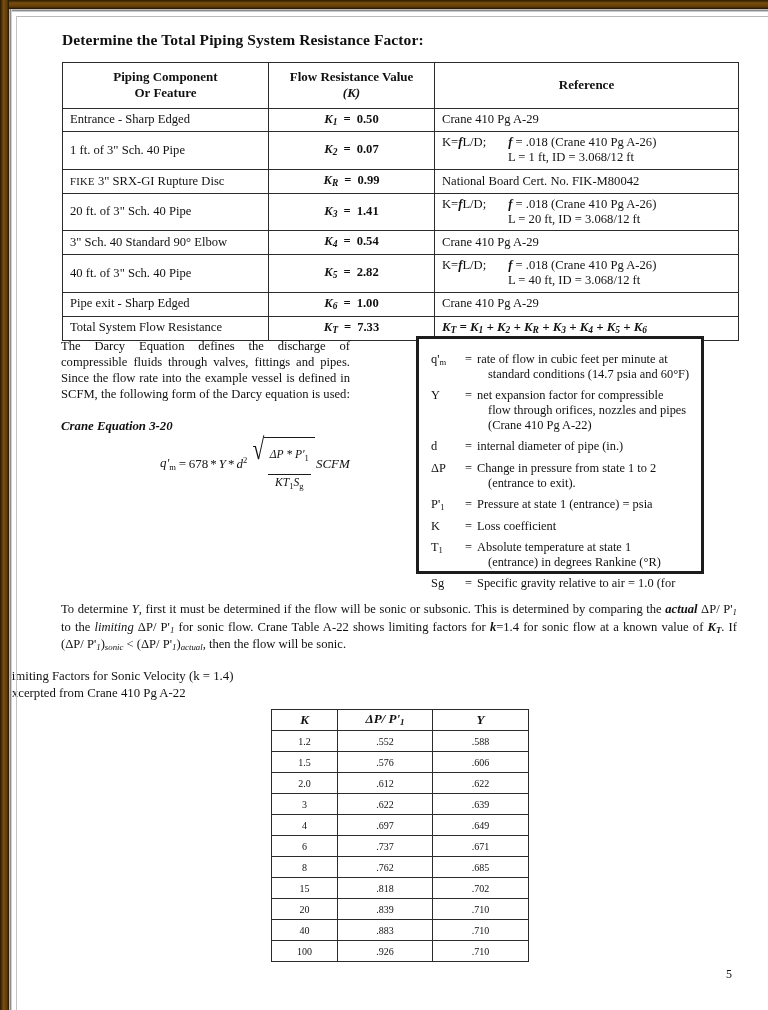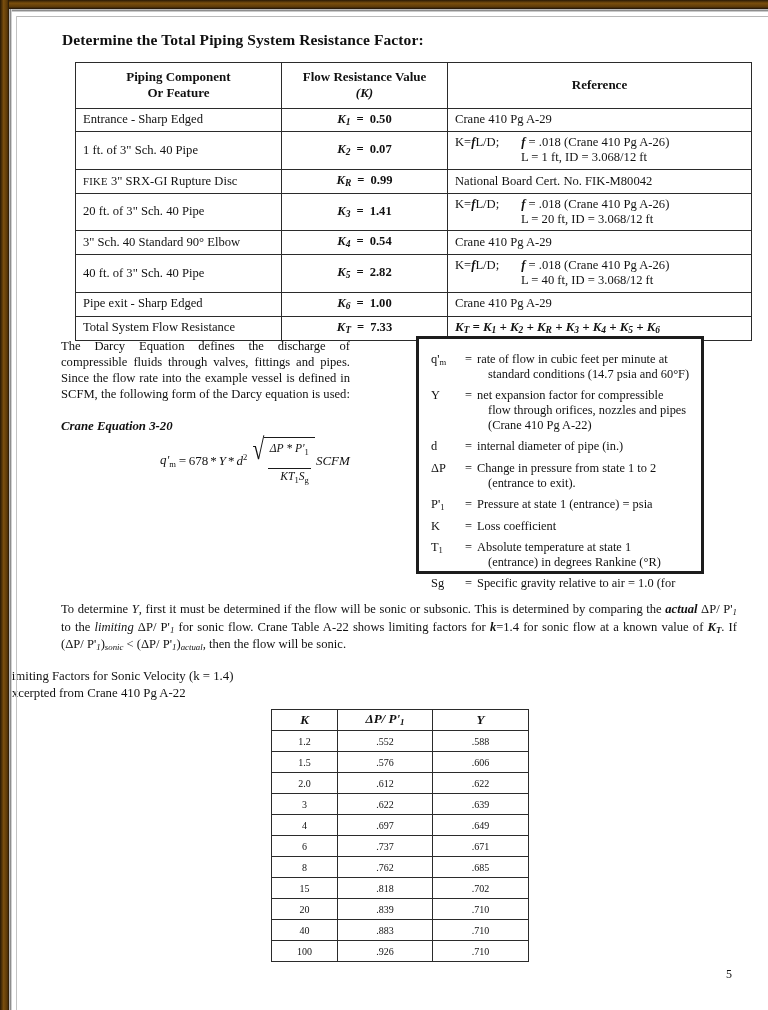--- a/index.html
+++ b/index.html
@@ -61,21 +61,21 @@
     letter-spacing: .1px;
   }
 
   
   table.doc-table {
     border-collapse: collapse;
     table-layout: fixed;
   }
   #resistance-table {
     position: absolute;
-    left: 75px; top: 62px;
+    left: 62px; top: 62px;
     width: 676px;
   }
   #resistance-table td, #resistance-table th {
     border: 1.5px solid #2b2b2b;
     padding: 3px 7px;
     vertical-align: middle;
     font-size: 12.6px;
     line-height: 1.25;
   }
   #resistance-table th {
@@ -130,22 +130,22 @@
   #darcy-equation .sub { font-size: 8.6px; vertical-align: -0.3em; font-style: normal; }
   #darcy-equation .sup { font-size: 8.6px; vertical-align: 0.55em; font-style: normal; }
   .radical { display: inline-flex; align-items: stretch; margin: 0 1px; }
   .radical .sign {
     font-size: 30px; line-height: .82; font-style: normal;
     transform: scaleX(.72); transform-origin: right center; margin-right: -1px;
   }
   .radical .frac {
     display: inline-block;
     border-top: 1.1px solid #1a1a1a;
-    padding: 4px 4px 0 4px;
-    text-align: right;
+    padding: 10px 4px 0 4px;
+    text-align: center;
     font-size: 11.6px;
   }
   .radical .frac .num { display: block; padding: 0 2px 1px; }
   .radical .frac .den {
     display: block; border-top: 1.1px solid #1a1a1a; padding: 1px 2px 0; margin-top: 10px;
   }
 
   
   #legend-box {
     position: absolute;

